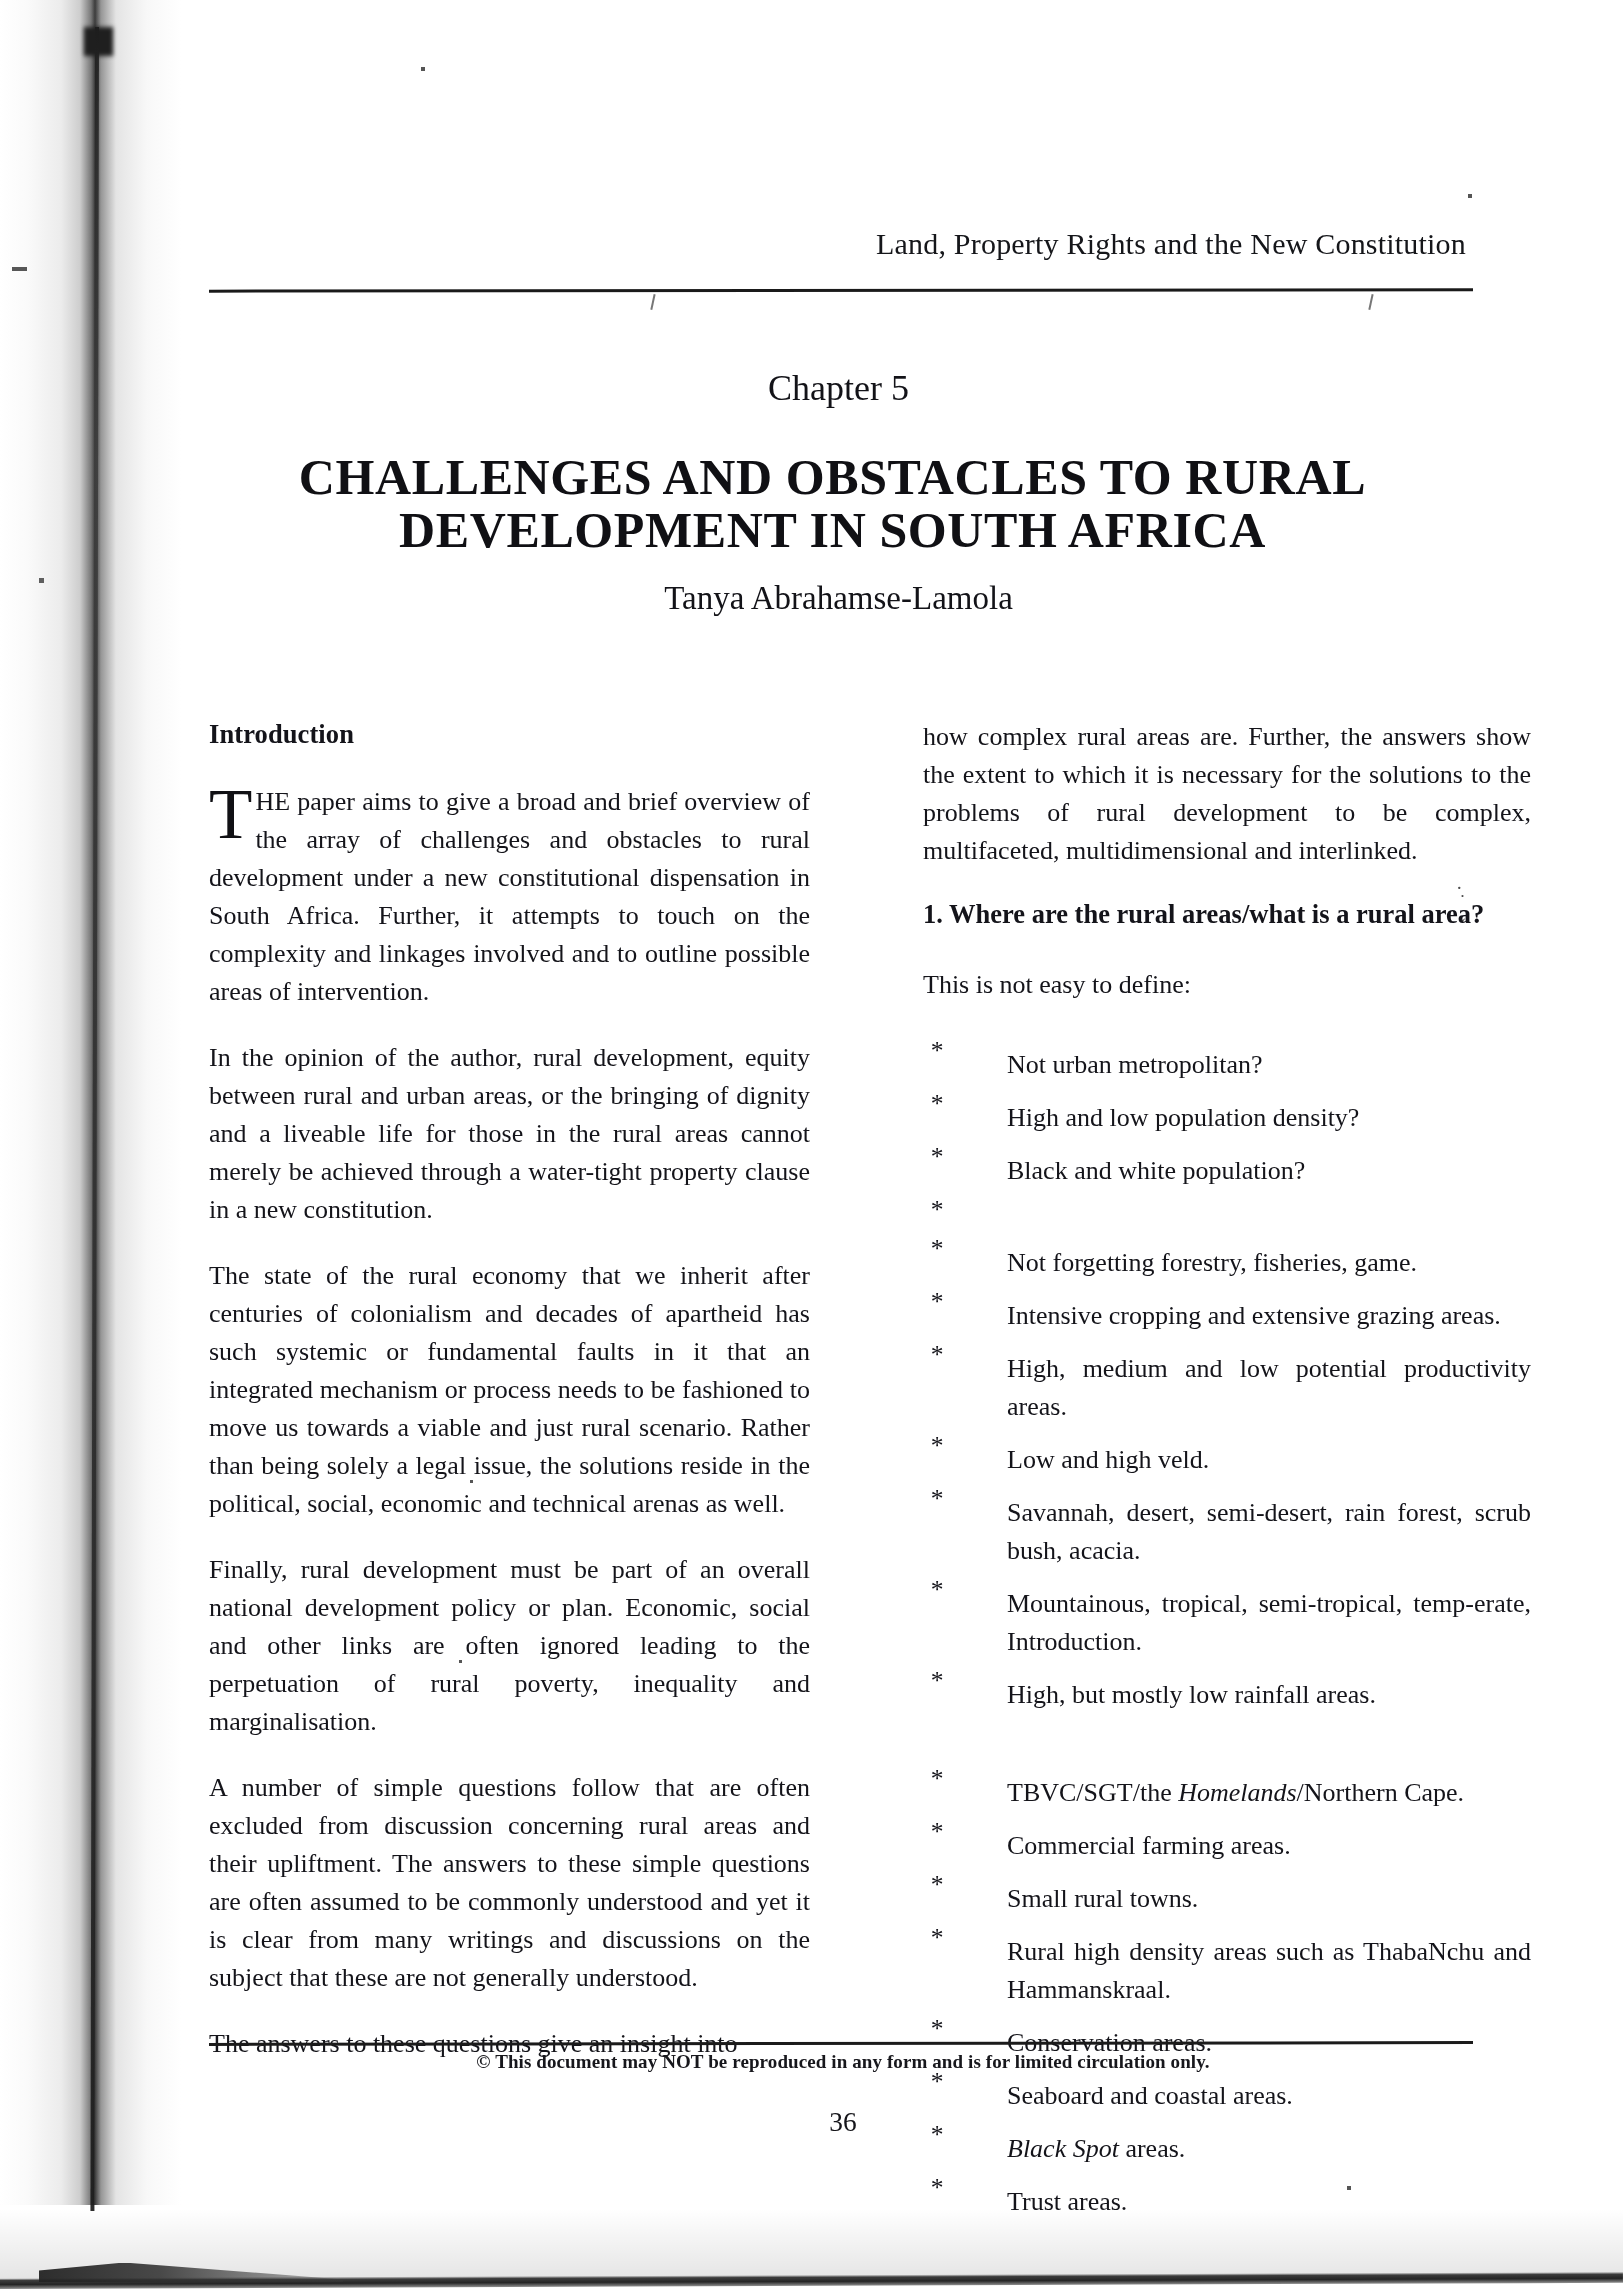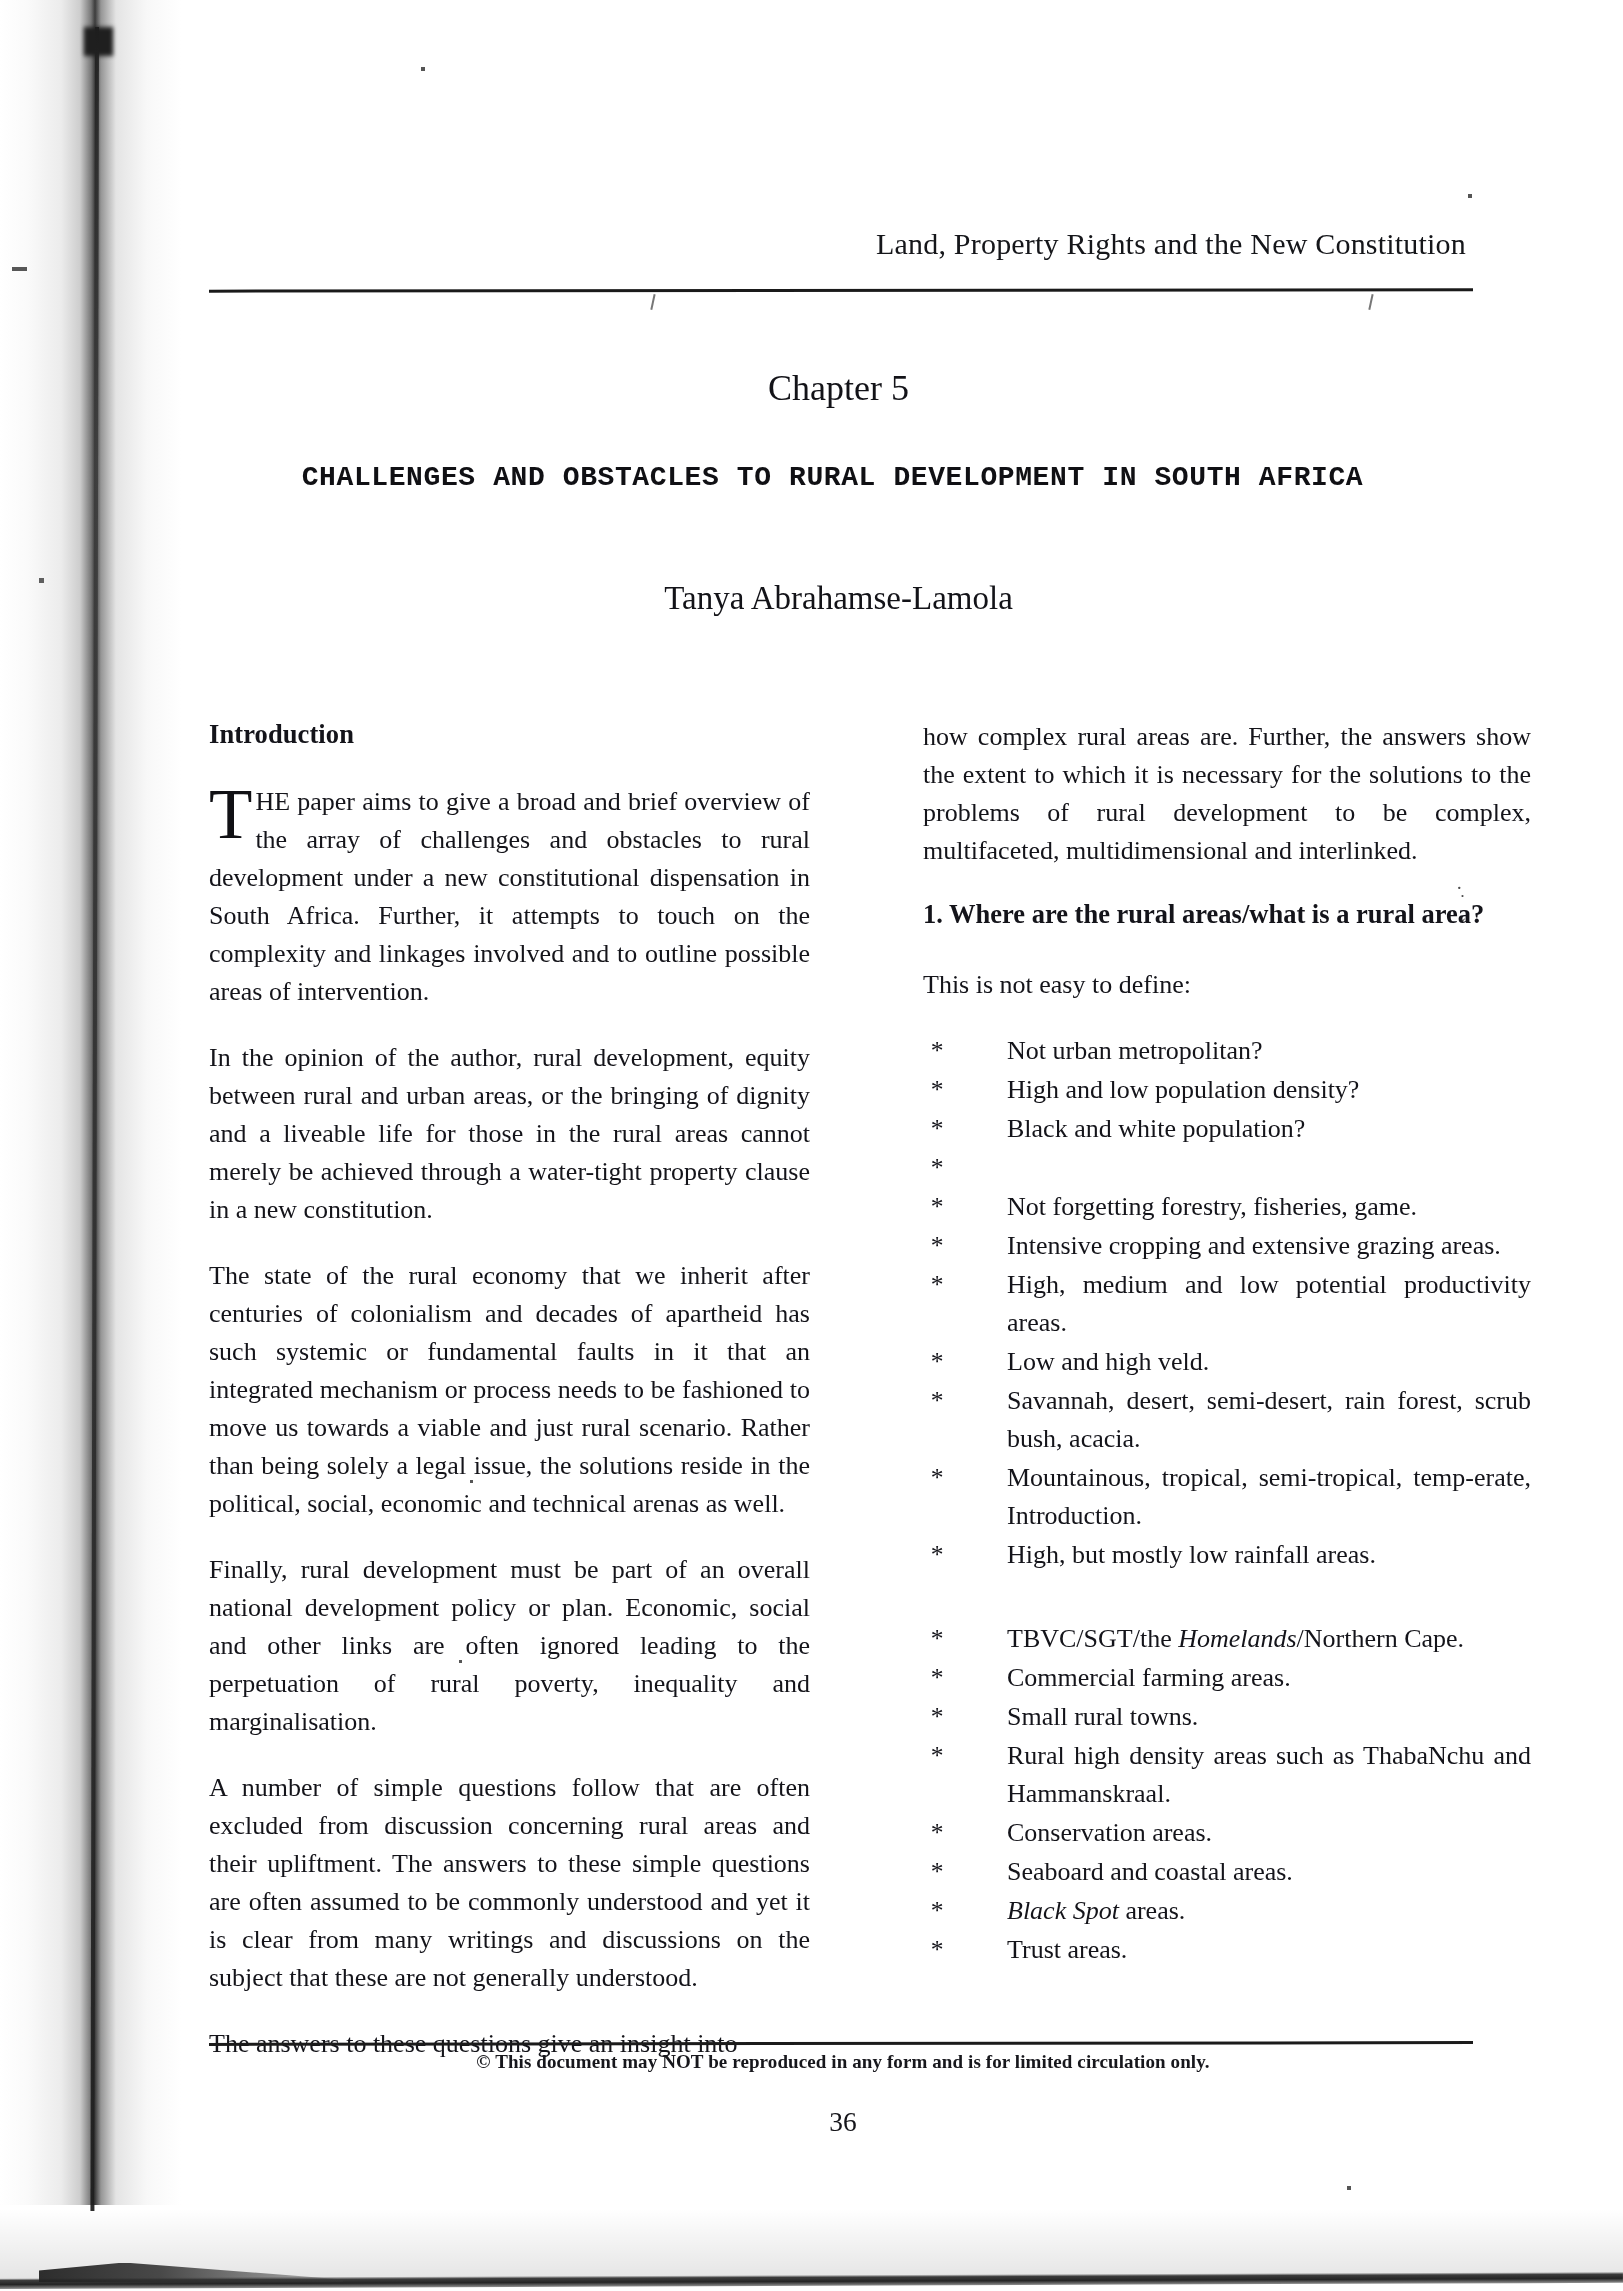--- a/index.html
+++ b/index.html
@@ -149,25 +149,24 @@
     text-align: center;
     font-size: 36px;
     color: #131318;
   }
   .doc-title {
     position: absolute;
     left: 176px; top: 451px;
     width: 1313px;
     text-align: center;
     font-weight: bold;
-    font-size: 28px;
+    font-size: 50px;
     line-height: 53px;
     letter-spacing: 0.6px;
     color: #101014;
-    font-family: Liberation Mono, monospace;
   }
   .author {
     position: absolute;
     left: 211px; top: 580px;
     width: 1255px;
     text-align: center;
     font-size: 33px;
     color: #131318;
   }
 
@@ -233,20 +232,21 @@
     width: 84px;
     font-size: 25.5px;
     line-height: 38px;
     padding-left: 7.8px;
     box-sizing: border-box;
   }
   ul.star-list li .li-text {
     flex: 1 1 auto;
     text-align: justify;
     text-justify: inter-word;
+    margin-top: 14px;
   }
   ul.star-list li .li-text i { font-style: italic; }
   .spacer-md { height: 45px; }
 
   .foot-rule {
     position: absolute;
     left: 209px; top: 2042px;
     width: 1264px; height: 2.9px;
     background: #1b1b1b;
     transform: rotate(-0.08deg);

